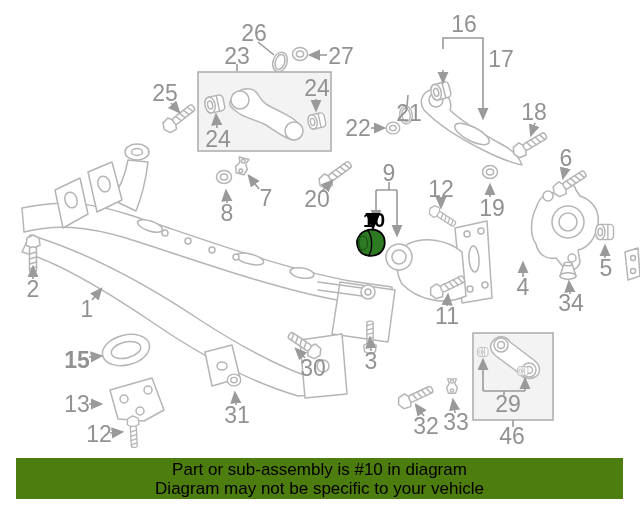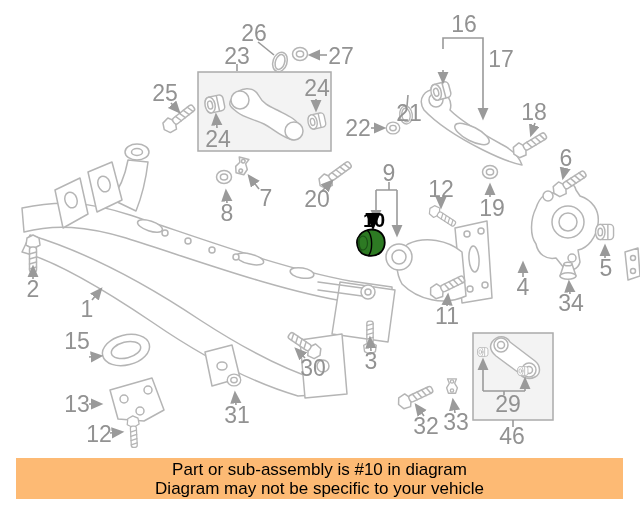--- a/index.html
+++ b/index.html
@@ -233,21 +233,21 @@
       <div class="plabel" style="left: 606px; top: 268px;">5</div>
       <div class="plabel" style="left: 566px; top: 158px;">6</div>
       <div class="plabel" style="left: 266px; top: 198px;">7</div>
       <div class="plabel" style="left: 227px; top: 213px;">8</div>
       <div class="plabel" style="left: 389px; top: 173px;">9</div>
       <div class="plabel hl" style="left: 374px; top: 220px;">10</div>
       <div class="plabel" style="left: 447px; top: 316px;">11</div>
       <div class="plabel" style="left: 441px; top: 189px;">12</div>
       <div class="plabel" style="left: 77px; top: 404px;">13</div>
       <div class="plabel" style="left: 99px; top: 434px;">12</div>
-      <div class="plabel" style="left: 77px; top: 341px;">15</div>
+      <div class="plabel" style="left: 77px; top: 360px; font-weight: bold;">15</div>
       <div class="plabel" style="left: 464px; top: 24px;">16</div>
       <div class="plabel" style="left: 465px; top: 59px; margin-left: 36px;">17</div>
       <div class="plabel" style="left: 534px; top: 112px;">18</div>
       <div class="plabel" style="left: 492px; top: 208px;">19</div>
       <div class="plabel" style="left: 317px; top: 199px;">20</div>
       <div class="plabel" style="left: 409px; top: 85px; margin-top: 28px;">21</div>
       <div class="plabel" style="left: 358px; top: 128px;">22</div>
       <div class="plabel" style="left: 237px; top: 56px;">23</div>
       <div class="plabel" style="left: 218px; top: 139px;">24</div>
       <div class="plabel" style="left: 317px; top: 88px;">24</div>
@@ -256,18 +256,18 @@
       <div class="plabel" style="left: 341px; top: 56px;">27</div>
       <div class="plabel" style="left: 512px; top: 436px;">46</div>
       <div class="plabel" style="left: 508px; top: 404px;">29</div>
       <div class="plabel" style="left: 313px; top: 368px;">30</div>
       <div class="plabel" style="left: 237px; top: 415px;">31</div>
       <div class="plabel" style="left: 426px; top: 426px;">32</div>
       <div class="plabel" style="left: 456px; top: 422px;">33</div>
       <div class="plabel" style="left: 571px; top: 303px;">34</div>
     </div>
 
-  <div id="banner" style="background: #fdba74; color: rgb(0, 0, 0);">
+  <div id="banner" style="background: #4d7c0f; color: rgb(0, 0, 0);">
     <div>Part or sub-assembly is #10 in diagram</div>
     <div>Diagram may not be specific to your vehicle</div>
   </div>
 
 </div>
 
 </body></html>

